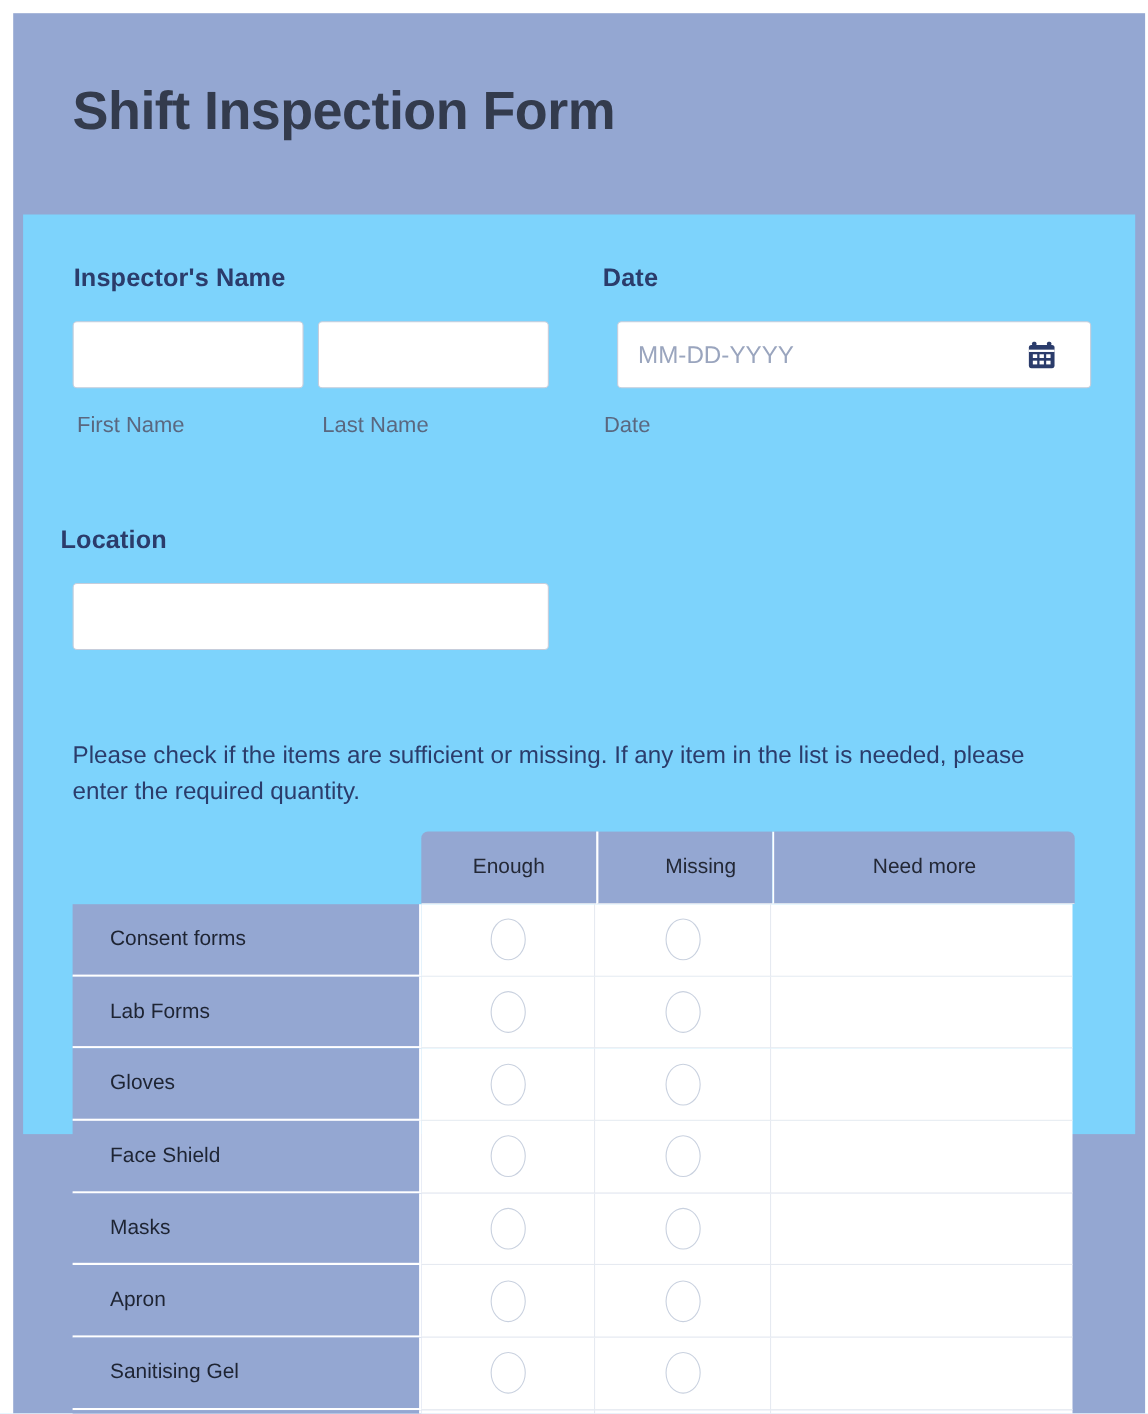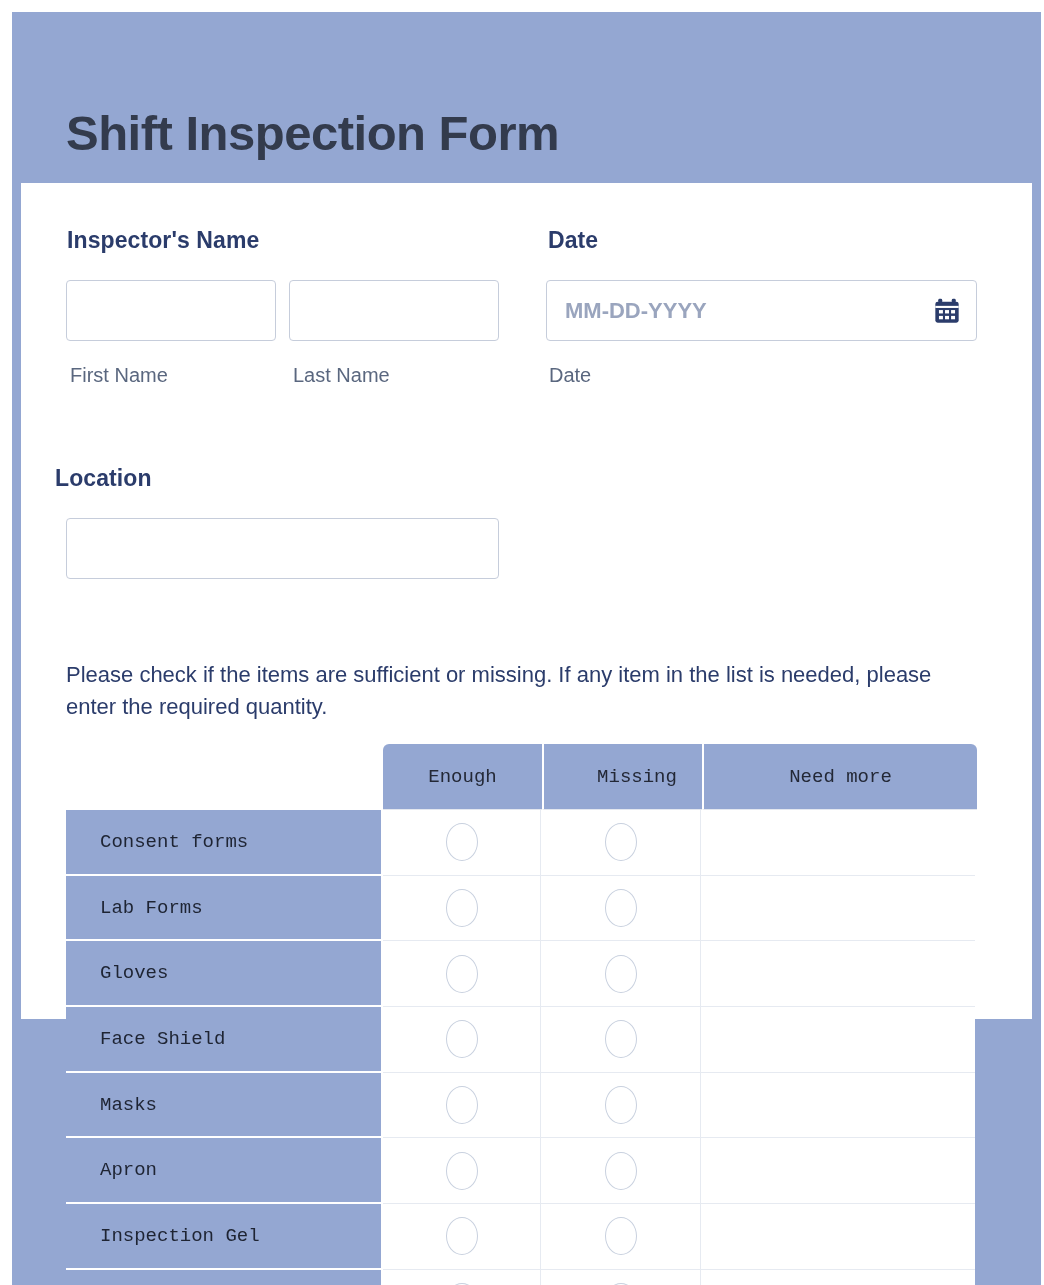--- a/index.html
+++ b/index.html
@@ -12,30 +12,30 @@
   .page { position: absolute; inset: 0; background: #ffffff; }
 
   
   .panel {
     position: absolute; left: 12px; top: 12px;
     width: 1029px; height: 1273px;
     background: #94A7D2;
   }
   .form-header { height: 171px; }
   .form-header h1 {
-    padding: 96px 0 0 54px;
+    padding: 64px 0 0 54px;
     font-size: 49px; line-height: 1.05; font-weight: 700;
     letter-spacing: -0.5px; color: #333B4D;
   }
 
   
   .form-body {
     position: relative;
-    margin: 0 9px; height: 836px;
-    background: #ffffff;
+    margin: 12px 9px; height: 836px;
+    background: #7dd3fc;
   }
 
   .field-label {
     position: absolute; font-size: 23px; font-weight: 600;
     color: #2B3C6B; letter-spacing: 0.1px;
   }
   .lbl-inspector { left: 46px; top: 44px; }
   .lbl-date     { left: 527px; top: 44px; }
   .lbl-location { left: 34px; top: 282px; }
 
@@ -44,41 +44,41 @@
     background: #fff; border: 1px solid #C6CDDB; border-radius: 4px;
     font-size: 22px; color: #2B3C6B; padding: 0 18px;
     outline: none; font-family: inherit;
   }
   .text-input::placeholder { color: #9AA5BE; opacity: 1; }
   .inp-first    { left: 45px;  top: 97px;  width: 210px; }
   .inp-last     { left: 268px; top: 97px;  width: 210px; }
   .inp-location { left: 45px;  top: 335px; width: 433px; }
 
   .date-wrap { position: absolute; left: 525px; top: 97px; width: 431px; height: 61px; }
-  .date-wrap .text-input { left: 0; top: 0; width: 100%; height: 100%; padding-right: 60px; font-weight: bold; }
+  .date-wrap .text-input { left: 15px; top: 0; width: 100%; height: 100%; padding-right: 60px; }
   .calendar-btn {
     position: absolute; right: 16px; top: 17px; width: 28px; height: 28px;
     background: none; border: none; cursor: pointer; padding: 0;
   }
 
   .sub-label {
     position: absolute; font-size: 20px; color: #5A677F; font-weight: 400;
   }
   .sub-first { left: 49px;  top: 181px; }
   .sub-last  { left: 272px; top: 181px; }
   .sub-date  { left: 528px; top: 181px; }
 
   .instruction {
     position: absolute; left: 45px; top: 476px; width: 905px;
     font-size: 22px; line-height: 32px; font-weight: 500; color: #2B3C6B;
   }
 
   
   .survey { position: absolute; left: 45px; top: 561px; width: 911px; }
-  .trow { display: flex; font-family: Liberation Mono, monospace; }
+  .trow { display: flex; }
   .thead-row { height: 66px; }
   .body-row  { height: 65.7px; }
 
   .corner { width: 317px; background: transparent; }
   .th {
     background: #94A7D2; color: #232836;
     display: flex; align-items: center; justify-content: center;
     font-size: 19px; font-weight: 500;
     border-bottom: 1px solid #E3E7EF;
   }
@@ -216,21 +216,21 @@
     <div class="row-label">Apron</div>
     <div class="cell cell-enough">
       <div class="radio"></div>
     </div>
     <div class="cell cell-missing">
       <div class="radio"></div>
     </div>
     <div class="cell cell-need"></div>
   </div>
             <div class="trow body-row">
-    <div class="row-label">Inspection Gel</div>
+    <div class="row-label">Sanitising Gel</div>
     <div class="cell cell-enough">
       <div class="radio"></div>
     </div>
     <div class="cell cell-missing">
       <div class="radio"></div>
     </div>
     <div class="cell cell-need"></div>
   </div>
             <div class="trow body-row">
     <div class="row-label"></div>

